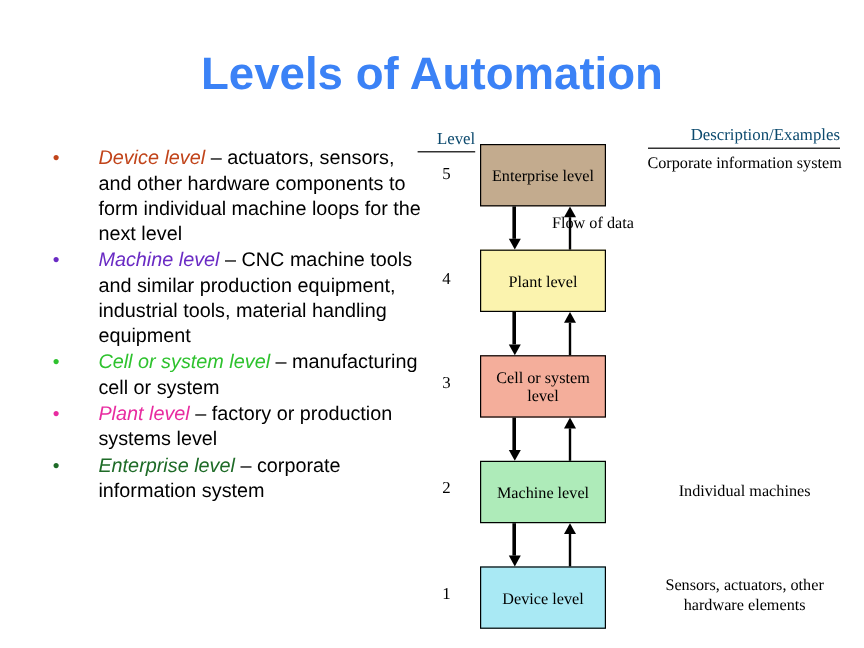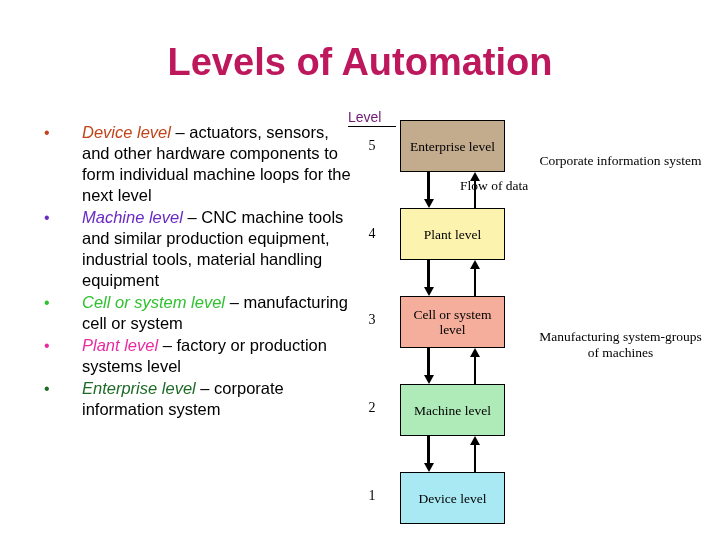--- a/index.html
+++ b/index.html
@@ -7,21 +7,21 @@
     width:720px;height:540px;background:#ffffff;
     font-family:"Liberation Sans", sans-serif;
     overflow:hidden;position:relative;
   }
   #slide{position:absolute;left:0;top:0;width:720px;height:540px;}
 
   
   #title{
     position:absolute;left:0;top:42px;width:720px;
     text-align:center;
-    font-size:38px;font-weight:bold;color:#be185d;
+    font-size:38px;font-weight:bold;color:#3b82f6;
     letter-spacing:0px;line-height:1.1;
   }
 
   
   #bullets{
     position:absolute;left:24px;top:122px;width:330px;
   }
   .bullet-row{
     position:relative;
     padding-left:58px;
@@ -37,23 +37,23 @@
   .lead{
     font-style:italic;
     font-weight:normal;
   }
 
   
   #diagram{position:absolute;left:340px;top:100px;width:380px;height:440px;}
 
   .col-head{
     position:absolute;
-    font-family:Liberation Sans, sans-serif;
-    font-size:14px;color:#701a75;
-    text-align:left;
+    font-family:Liberation Serif, serif;
+    font-size:14px;color:#0c4a6e;
+    text-align:right;
     border-bottom:1px solid #000;
     padding-bottom:1px;
     white-space:nowrap;
   }
   #head-level{left:8px;top:9px;width:48px;}
   #head-desc{left:200px;top:6px;width:160px;}
 
   .lvl-num{
     position:absolute;width:34px;text-align:center;
     font-family:"Liberation Serif", serif;
@@ -73,21 +73,20 @@
   }
 
   .desc{
     position:absolute;
     width:175px;
     text-align:center;
     font-family:"Liberation Serif", serif;
     font-size:13.5px;
     line-height:16px;
     color:#000;
-    margin-top:25px;
   }
 
   
   .arrow-down,.arrow-up{position:absolute;}
   .arrow-down .shaft{
     position:absolute;left:0;top:0;width:3px;background:#000;
   }
   .arrow-down .head{
     position:absolute;left:-3.5px;
     width:0;height:0;
@@ -139,37 +138,39 @@
 
     <div class="bullet-row">
       <span class="bullet-mark" style="color: rgb(30, 107, 39);">•</span><span class="lead" style="color: rgb(30, 107, 39);">Enterprise level</span><span> – corporate information system</span>
     </div>
 
   </div>
 
   <div id="diagram">
 
     <div class="col-head" id="head-level">Level</div>
+    <div class="col-head" id="head-desc">Description/Examples</div>
 
     <div id="flow-label">Flow of data</div>
 
     <div class="lvl-num" style="left:15px;top:38px;">5</div>
     <div class="lvl-num" style="left:15px;top:126px;">4</div>
     <div class="lvl-num" style="left:15px;top:212px;">3</div>
     <div class="lvl-num" style="left:15px;top:300px;">2</div>
     <div class="lvl-num" style="left:15px;top:388px;">1</div>
 
     <div class="box" style="left:60px;top:20px;width:105px;height:52px;background:#C3AB8E;">Enterprise level</div>
     <div class="box" style="left:60px;top:108px;width:105px;height:52px;background:#FBF3AE;">Plant level</div>
     <div class="box" style="left:60px;top:196px;width:105px;height:52px;background:#F4AE9B;">Cell or system level</div>
     <div class="box" style="left:60px;top:284px;width:105px;height:52px;background:#AEEBB9;">Machine level</div>
     <div class="box" style="left:60px;top:372px;width:105px;height:52px;background:#A9E9F4;">Device level</div>
 
     <div class="desc" style="left:193px;top:28px;">Corporate information system</div>
-    <div class="desc" style="left:193px;top:204px;">Manufacturing system-groups of machines</div>
+    <div class="desc" style="left:193px;top:301px;">Individual machines</div>
+    <div class="desc" style="left:193px;top:380px;">Sensors, actuators, other hardware elements</div>
 
     <div class="arrow-down" style="left:87px;top:72px;height:36px;">
       <div class="shaft" style="height:27px;"></div>
         <div class="head" style="top:27px;"></div>
     </div>
     <div class="arrow-up" style="left:134px;top:72px;height:36px;">
       <div class="shaft" style="height:27px;"></div>
         <div class="head"></div>
     </div>
 

